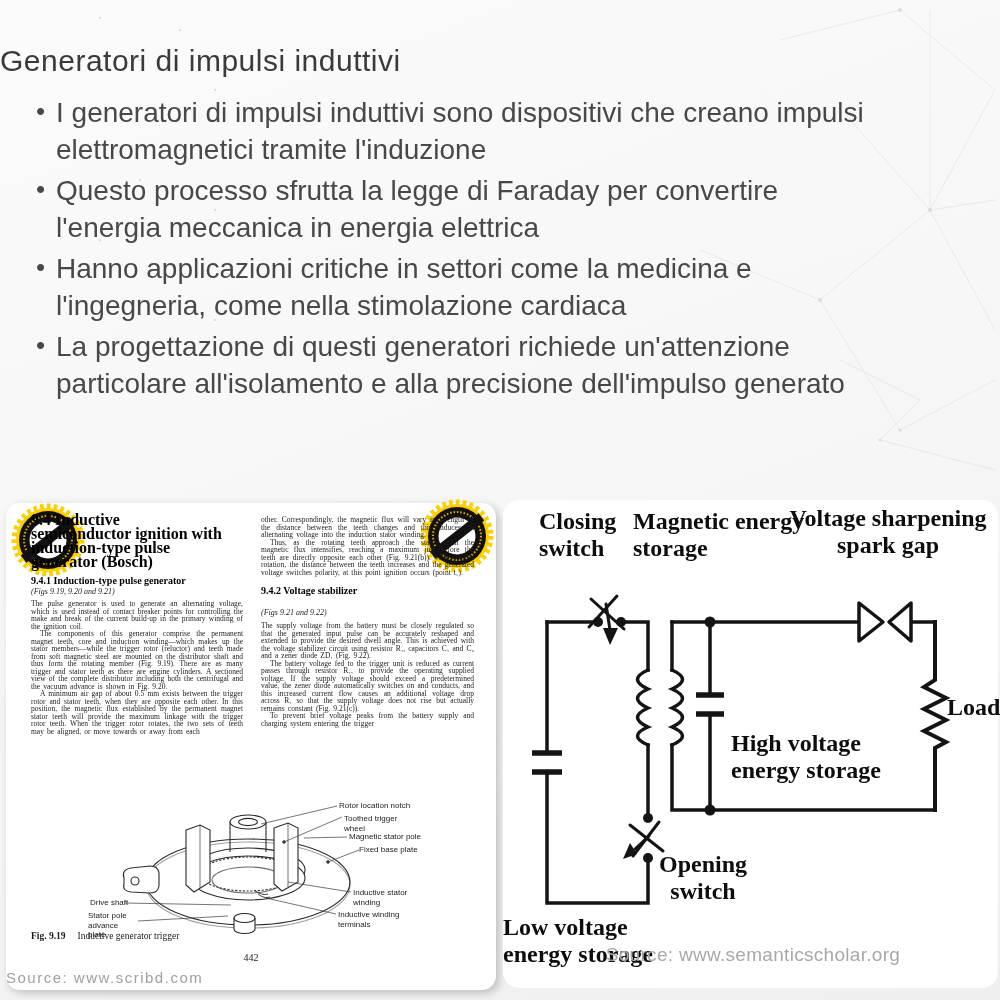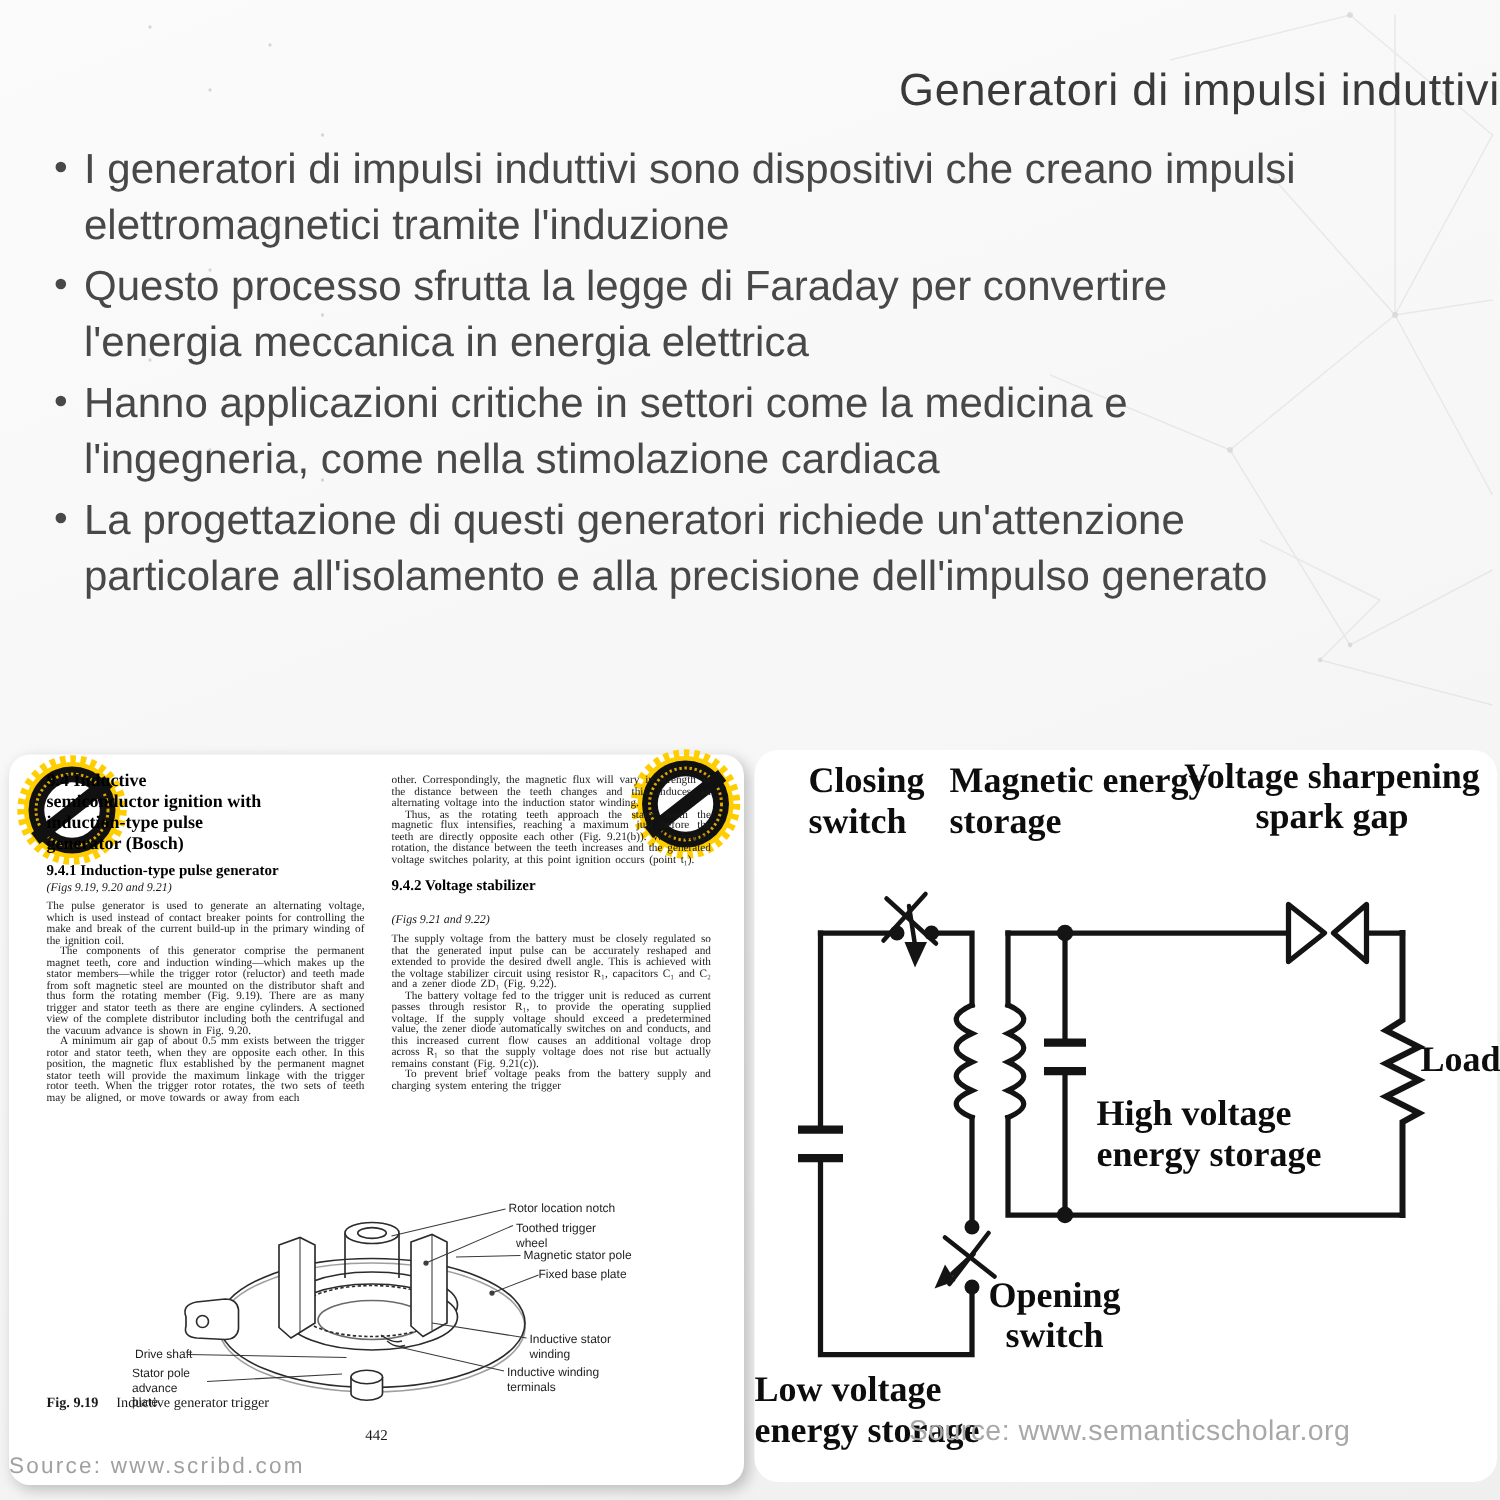--- a/index.html
+++ b/index.html
@@ -3,37 +3,37 @@
 <meta charset="utf-8">
 <style>
   html,body{margin:0;padding:0;}
   body{width:1000px;height:1000px;overflow:hidden;background:#f4f4f4;}
   .slide{position:relative;width:1000px;height:1000px;
          font-family:"Liberation Sans",sans-serif;
          background:linear-gradient(160deg,#fbfbfb 0%,#f6f6f6 55%,#efefef 100%);}
   .bg-mesh{position:absolute;left:0;top:0;pointer-events:none;}
 
   
-  .title{position:absolute;top:24px;left:0;width:100%;text-align:right;
+  .title{position:absolute;top:24px;left:0;width:100%;text-align:left;
          font-size:30px;font-weight:400;letter-spacing:.5px;color:#3a3a3a;}
   .bullets{position:absolute;left:38px;top:94px;width:845px;margin:0;padding:0;list-style:none;
            font-size:28px;line-height:37px;color:#484848;}
   .bullets li{position:relative;padding-left:18px;margin-bottom:4px;}
   .bullets .marker{position:absolute;left:-2px;top:-1px;font-size:26px;}
 
   
   .book-page{position:absolute;left:6px;top:503px;width:490px;height:487px;background:#ffffff;
              border-radius:14px;box-shadow:3px 3px 9px rgba(0,0,0,.22);
              font-family:"Liberation Serif",serif;color:#1b1b1b;}
   .circuit-panel{position:absolute;left:503px;top:500px;width:495px;height:488px;background:#ffffff;
              border-radius:16px;}
 
   
   .pre{white-space:pre-line;}
-  .bp-heading{position:absolute;left:25px;top:10px;font-weight:bold;font-size:12px;line-height:14px;color:#000;}
+  .bp-heading{position:absolute;left:25px;top:10px;font-weight:bold;font-size:16px;line-height:14px;color:#000;}
   .bp-sub1{position:absolute;left:25px;top:72px;font-weight:bold;font-size:10px;color:#000;}
   .bp-figs1{position:absolute;left:25px;top:84px;font-style:italic;font-size:8px;}
   .bp-colL{position:absolute;left:25px;top:97px;width:212px;}
   .bp-colR{position:absolute;left:255px;top:13px;width:213px;}
   .bp-colL p,.bp-colR p{margin:0;font-size:7.5px;line-height:7.5px;text-align:justify;word-spacing:1.2px;}
   .bp-colL p.ind,.bp-colR p.ind{text-indent:9px;}
   .bp-sub2{font-weight:bold;font-size:10px;color:#000;margin:9px 0 1px 0;}
   .bp-figs2{font-style:italic;font-size:8px;margin:12px 0 5px 0;}
   .stamp{position:absolute;}
   .fig-svg{position:absolute;left:20px;top:295px;}

